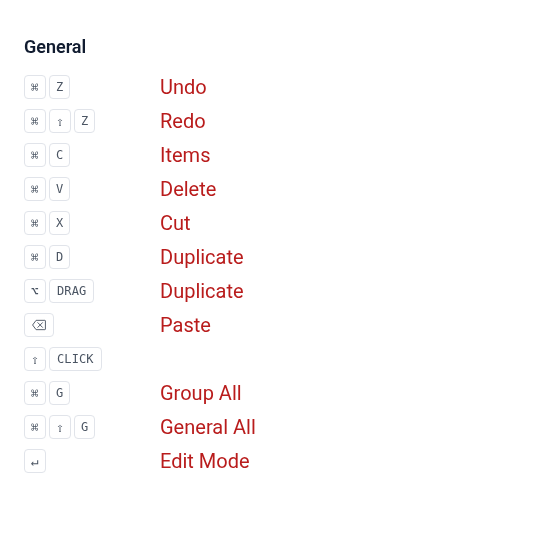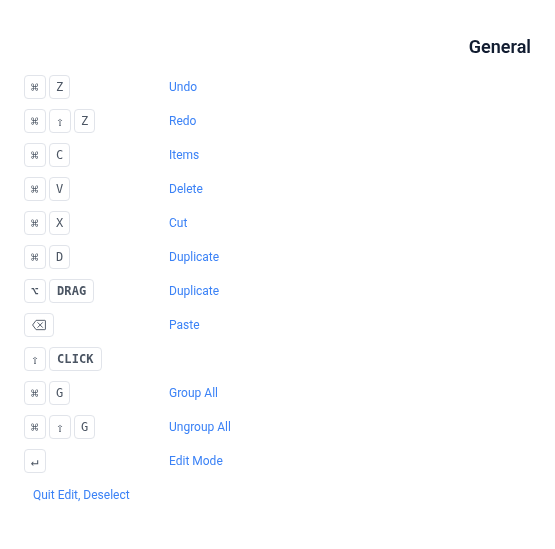--- a/index.html
+++ b/index.html
@@ -9,21 +9,20 @@
       color: #1f2937;
       width: 555px;
       height: 549px;
       padding: 36px 24px 24px 24px;
     }
     .section-title {
       font-size: 18px;
       font-weight: 600;
       color: #111c30;
       margin-bottom: 18px;
-      text-align: right;
     }
     .row {
       display: flex;
       align-items: center;
       margin-bottom: 10px;
       min-height: 24px;
     }
     .keys {
       display: flex;
       gap: 3px;
@@ -40,26 +39,25 @@
       border: 1px solid #e1e4ea;
       border-radius: 4px;
       background: #fff;
       font-size: 12px;
       font-weight: 500;
       color: #4b5563;
       line-height: 1;
       letter-spacing: 0.01em;
     }
     .key.sym { font-size: 13px; }
-    .key.wide { padding: 0 7px; font-weight: bold; }
+    .key.wide { padding: 0 7px; }
     .action {
-      font-size: 12px;
-      color: #3b82f6;
+      font-size: 20px;
+      color: #b91c1c;
       line-height: 1.2;
-      margin-left: 9px;
     }
     .icon-svg { display:block; }
   </style>
 </head>
 <body>
 
 <h2 class="section-title">General</h2>
 
 <div id="shortcut-list">
     <div class="row">
@@ -138,24 +136,23 @@
         <kbd class="key">G</kbd>
       </div>
       <div class="action">Group All</div>
     </div>
     <div class="row">
       <div class="keys">
         <kbd class="key sym">⌘</kbd>
         <kbd class="key sym">⇧</kbd>
         <kbd class="key">G</kbd>
       </div>
-      <div class="action">Ungroup All</div>
+      <div class="action">General All</div>
     </div>
     <div class="row">
       <div class="keys">
         <kbd class="key sym">↵</kbd>
       </div>
       <div class="action">Edit Mode</div>
     </div>
     <div class="row">
-      <div class="action">Quit Edit, Deselect</div>
     </div>
   </div>
 
 </body></html>

